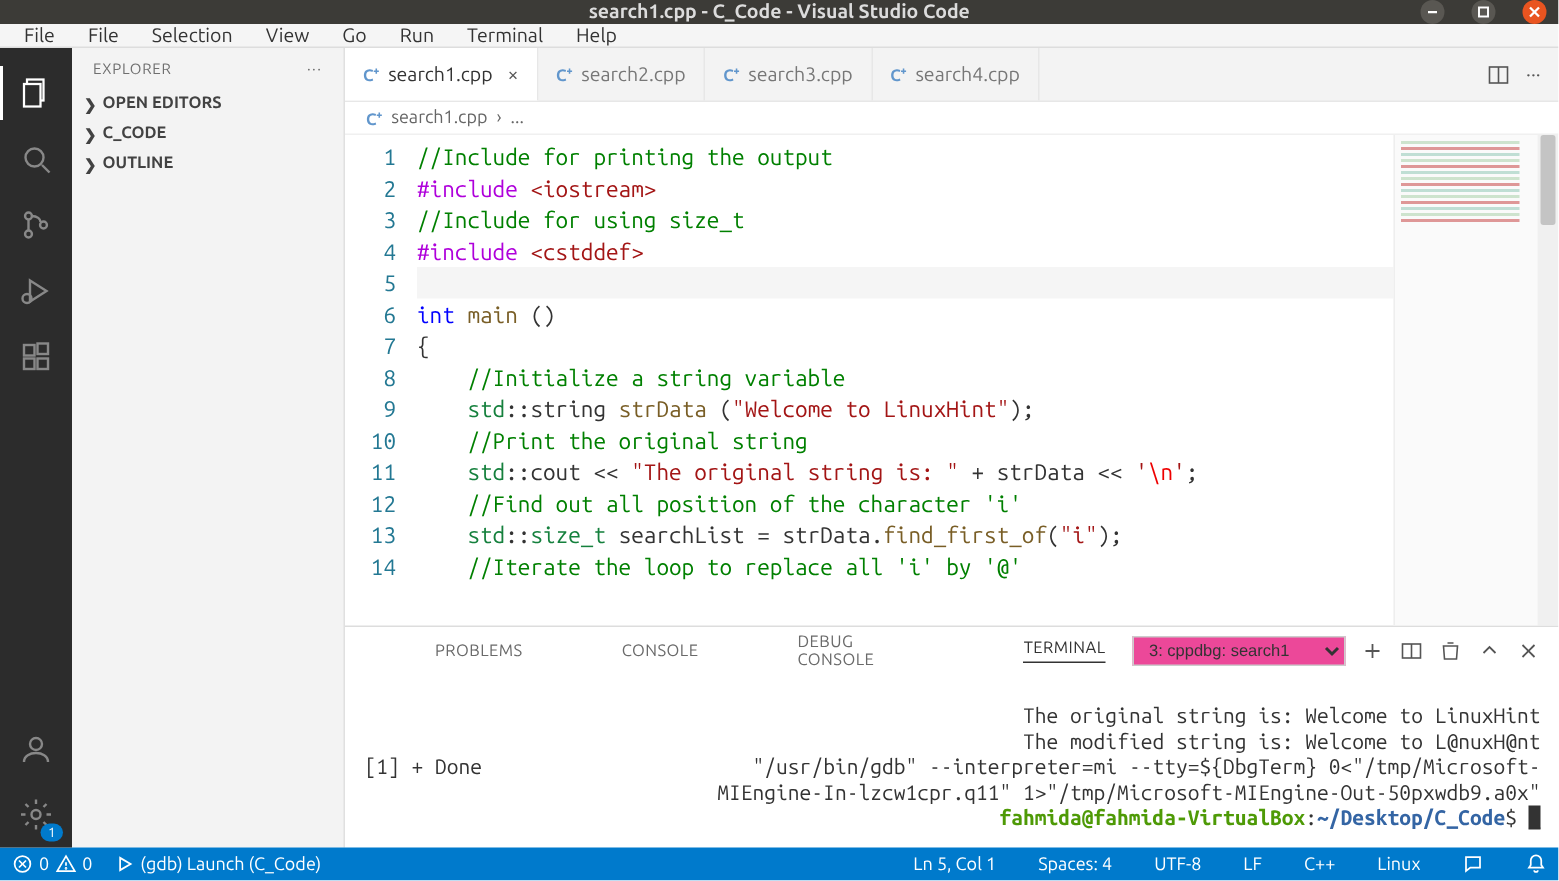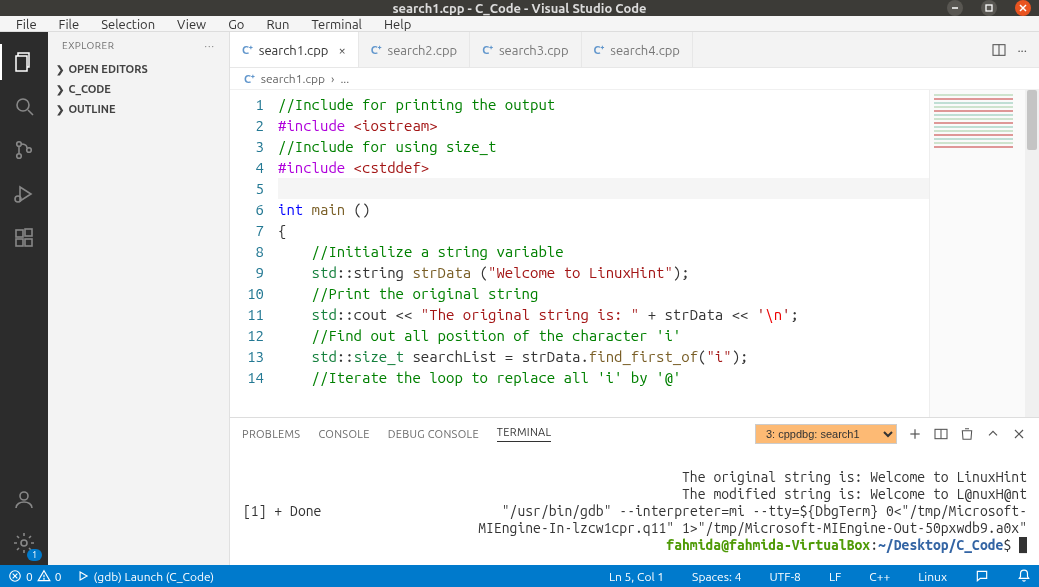--- a/index.html
+++ b/index.html
@@ -38,24 +38,24 @@
 .editor { flex: 1; display: flex; font-family: "Ubuntu Mono", "Consolas", monospace; font-size: 15px; line-height: 21px; overflow: hidden; }
 .gutter { width: 48px; text-align: right; padding: 4px 14px 4px 0; color: #237893; user-select: none; }
 .code { flex: 1; padding: 4px 0; white-space: pre; color: #333; }
 .code .line.current { background: #f5f5f5; border-top: 0px solid #eee; border-bottom: 0px solid #eee; }
 .minimap { width: 96px; background: #fafafa; position: relative; border-left: 1px solid #eee; }
 .minimap .thumb { position: absolute; top: 4px; left: 4px; right: 12px; height: 56px; background: repeating-linear-gradient(180deg,#b0d4b0 0 2px,transparent 2px 4px,#c55 4px 6px,transparent 6px 8px,#9cb 8px 10px,transparent 10px 12px); opacity:0.6; }
 .scrollbar-v { width: 14px; background: #f0f0f0; position: relative; }
 .scrollbar-v .thumb { position: absolute; top: 0; height: 60px; left: 2px; right: 2px; background: #c4c4c4; border-radius: 2px; }
 .panel { height: 148px; border-top: 1px solid #ddd; display: flex; flex-direction: column; background: #fff; }
 .panel-tabs { display: flex; align-items: center; height: 32px; padding: 0 12px; gap: 18px; font-size: 11px; color: #6a6a6a; }
-.panel-tab { cursor: pointer; letter-spacing: 0.3px; }
+.panel-tab { cursor: pointer; letter-spacing: 0.3px; margin-left: 48px; }
 .panel-tab.active { color: #333; border-bottom: 1px solid #333; padding-bottom: 3px; }
 .panel-tabs .right { margin-left: auto; display: flex; align-items: center; gap: 10px; color: #555; }
-.panel-tabs select.term-select { border: 1px solid #ccc; background: #fdba74; font-size: 11px; padding: 2px 20px 2px 6px; color: #333; }
+.panel-tabs select.term-select { border: 1px solid #ccc; background: #ec4899; font-size: 11px; padding: 2px 20px 2px 6px; color: #333; }
 .panel-body { flex: 1; overflow: hidden; padding: 2px 12px 6px 12px; font-family: "Ubuntu Mono", "Consolas", monospace; font-size: 14px; line-height: 17px; white-space: pre-wrap; color: #333; text-align: right; }
 .panel-body .prompt-user { color: #4e9a06; font-weight: bold; }
 .panel-body .prompt-path { color: #3465a4; font-weight: bold; }
 .statusbar { height: 22px; background: #007acc; color: #fff; display: flex; align-items: center; font-size: 12px; padding: 0 8px; gap: 14px; }
 .statusbar .sb-item { display: flex; align-items: center; gap: 4px; cursor: pointer; }
 .statusbar .right { margin-left: auto; display: flex; gap: 28px; }
 
 .c-comment { color: #008000; }
 .c-keyword { color: #af00db; }
 .c-include { color: #a31515; }

